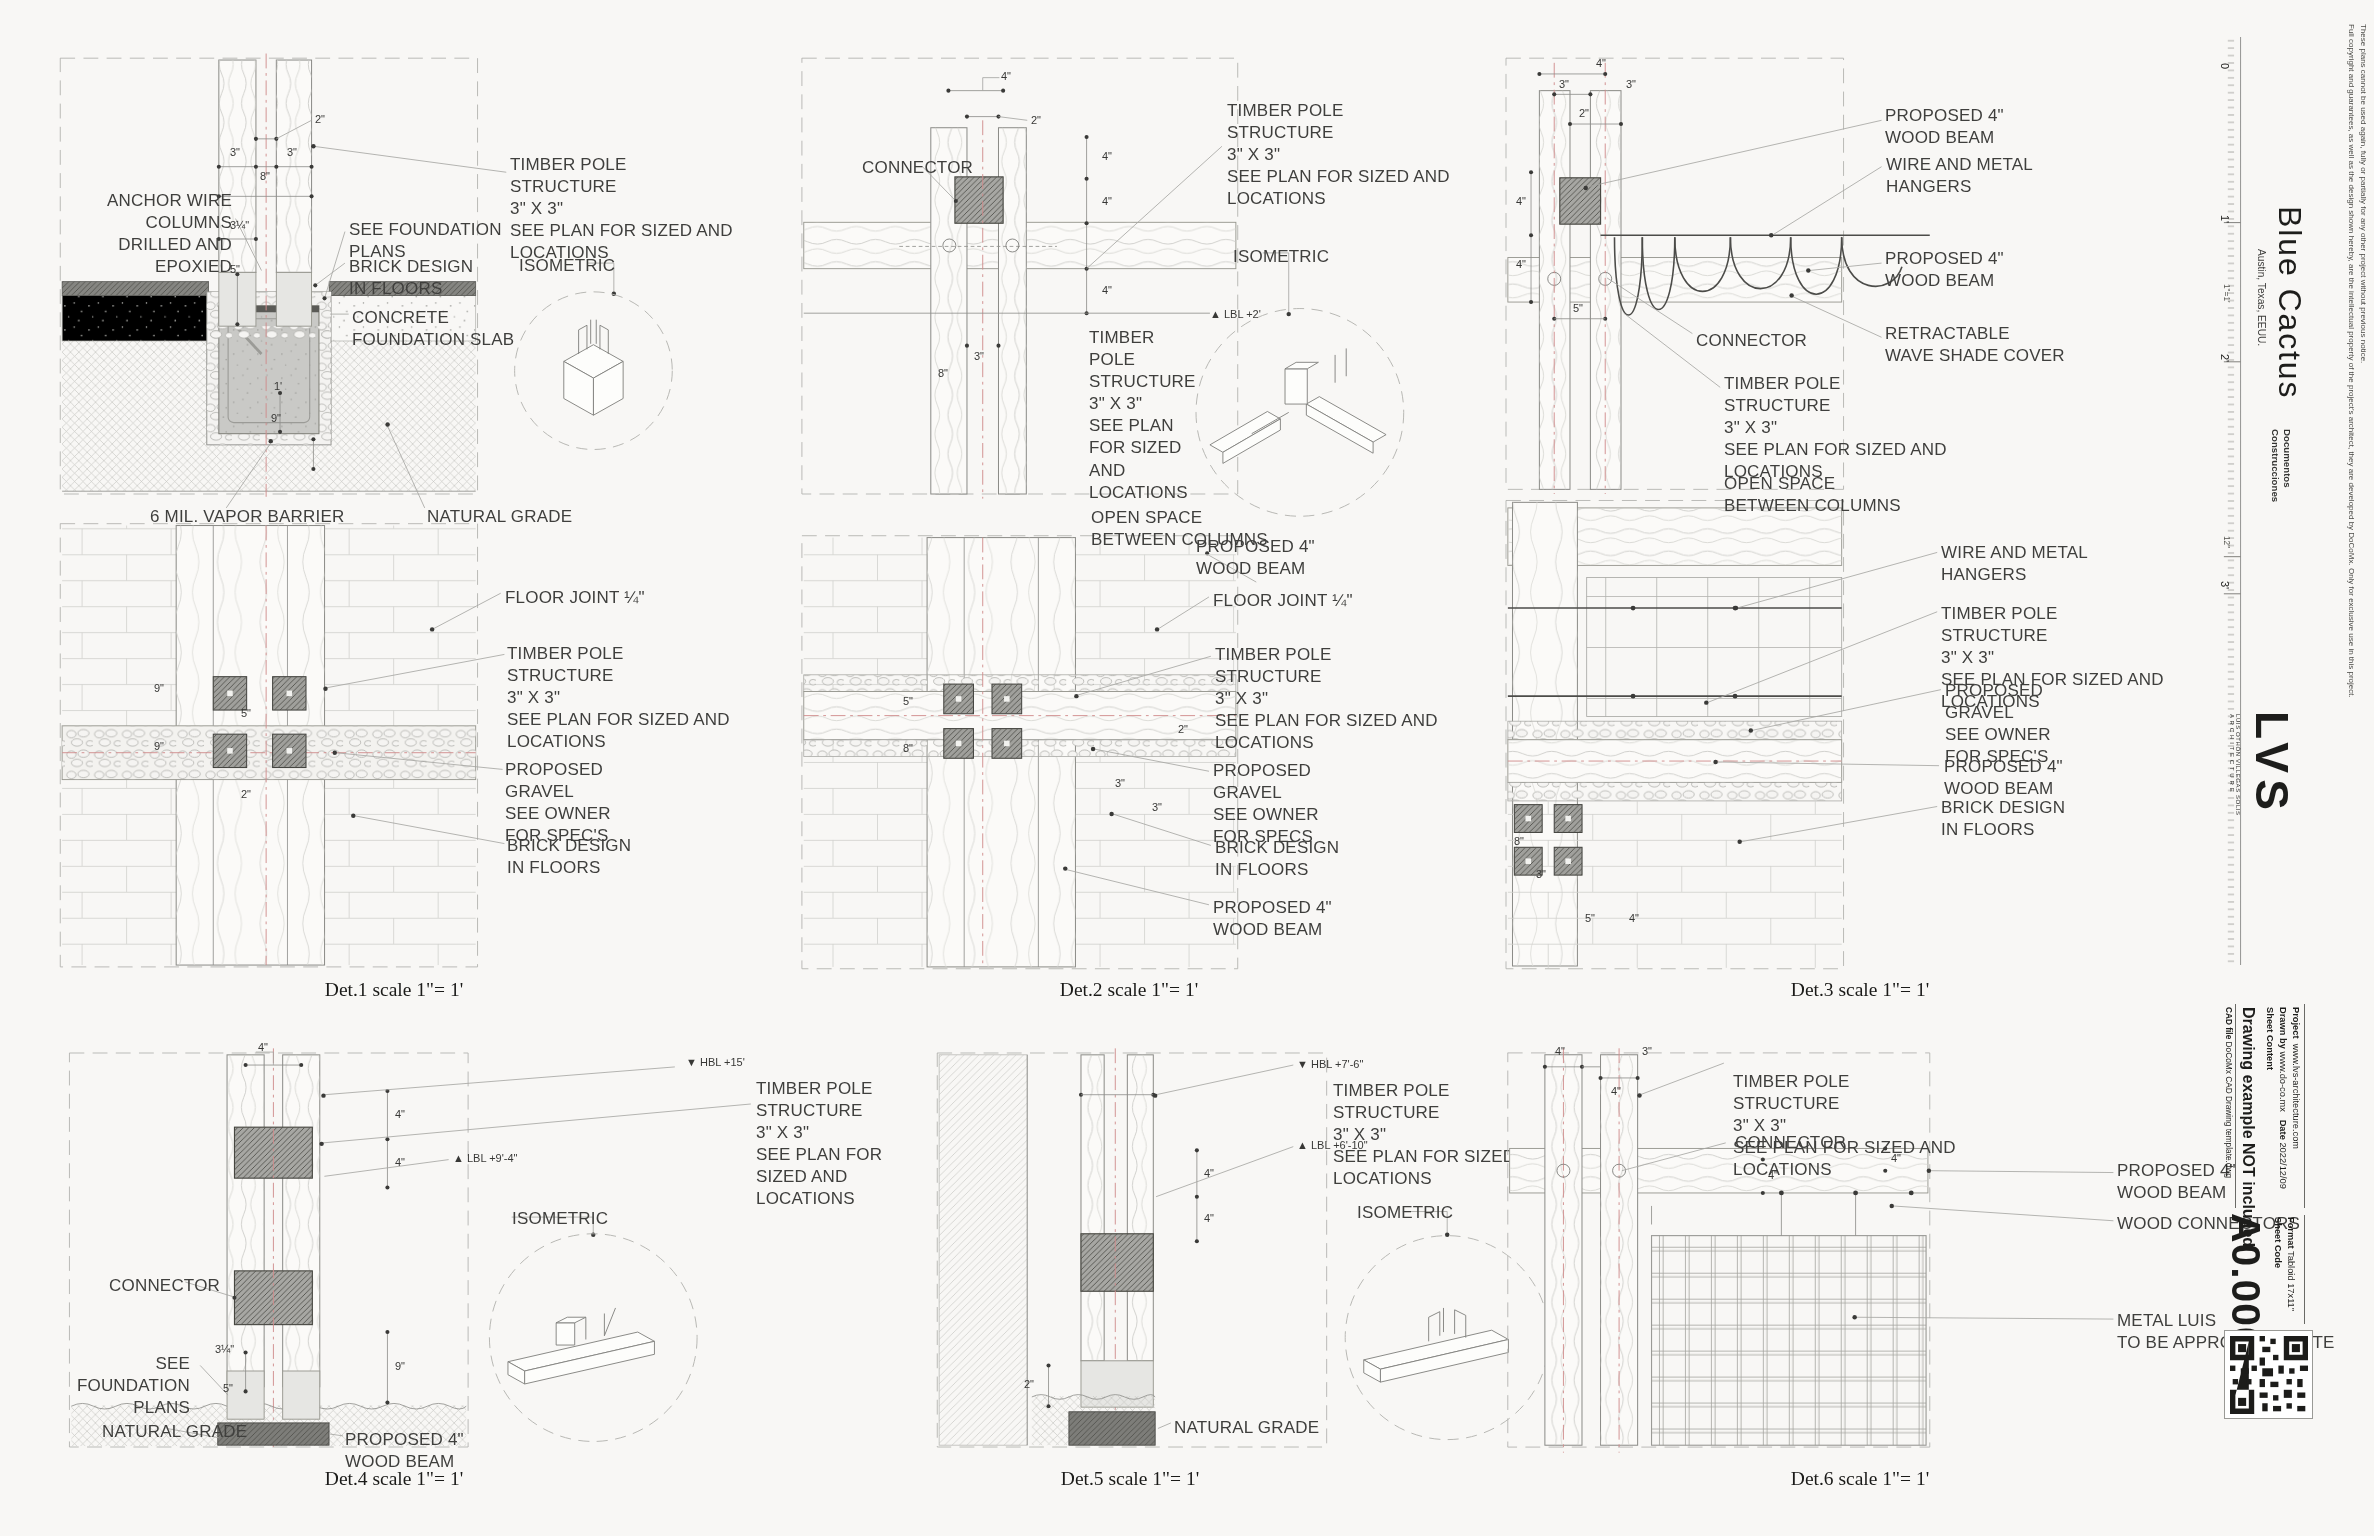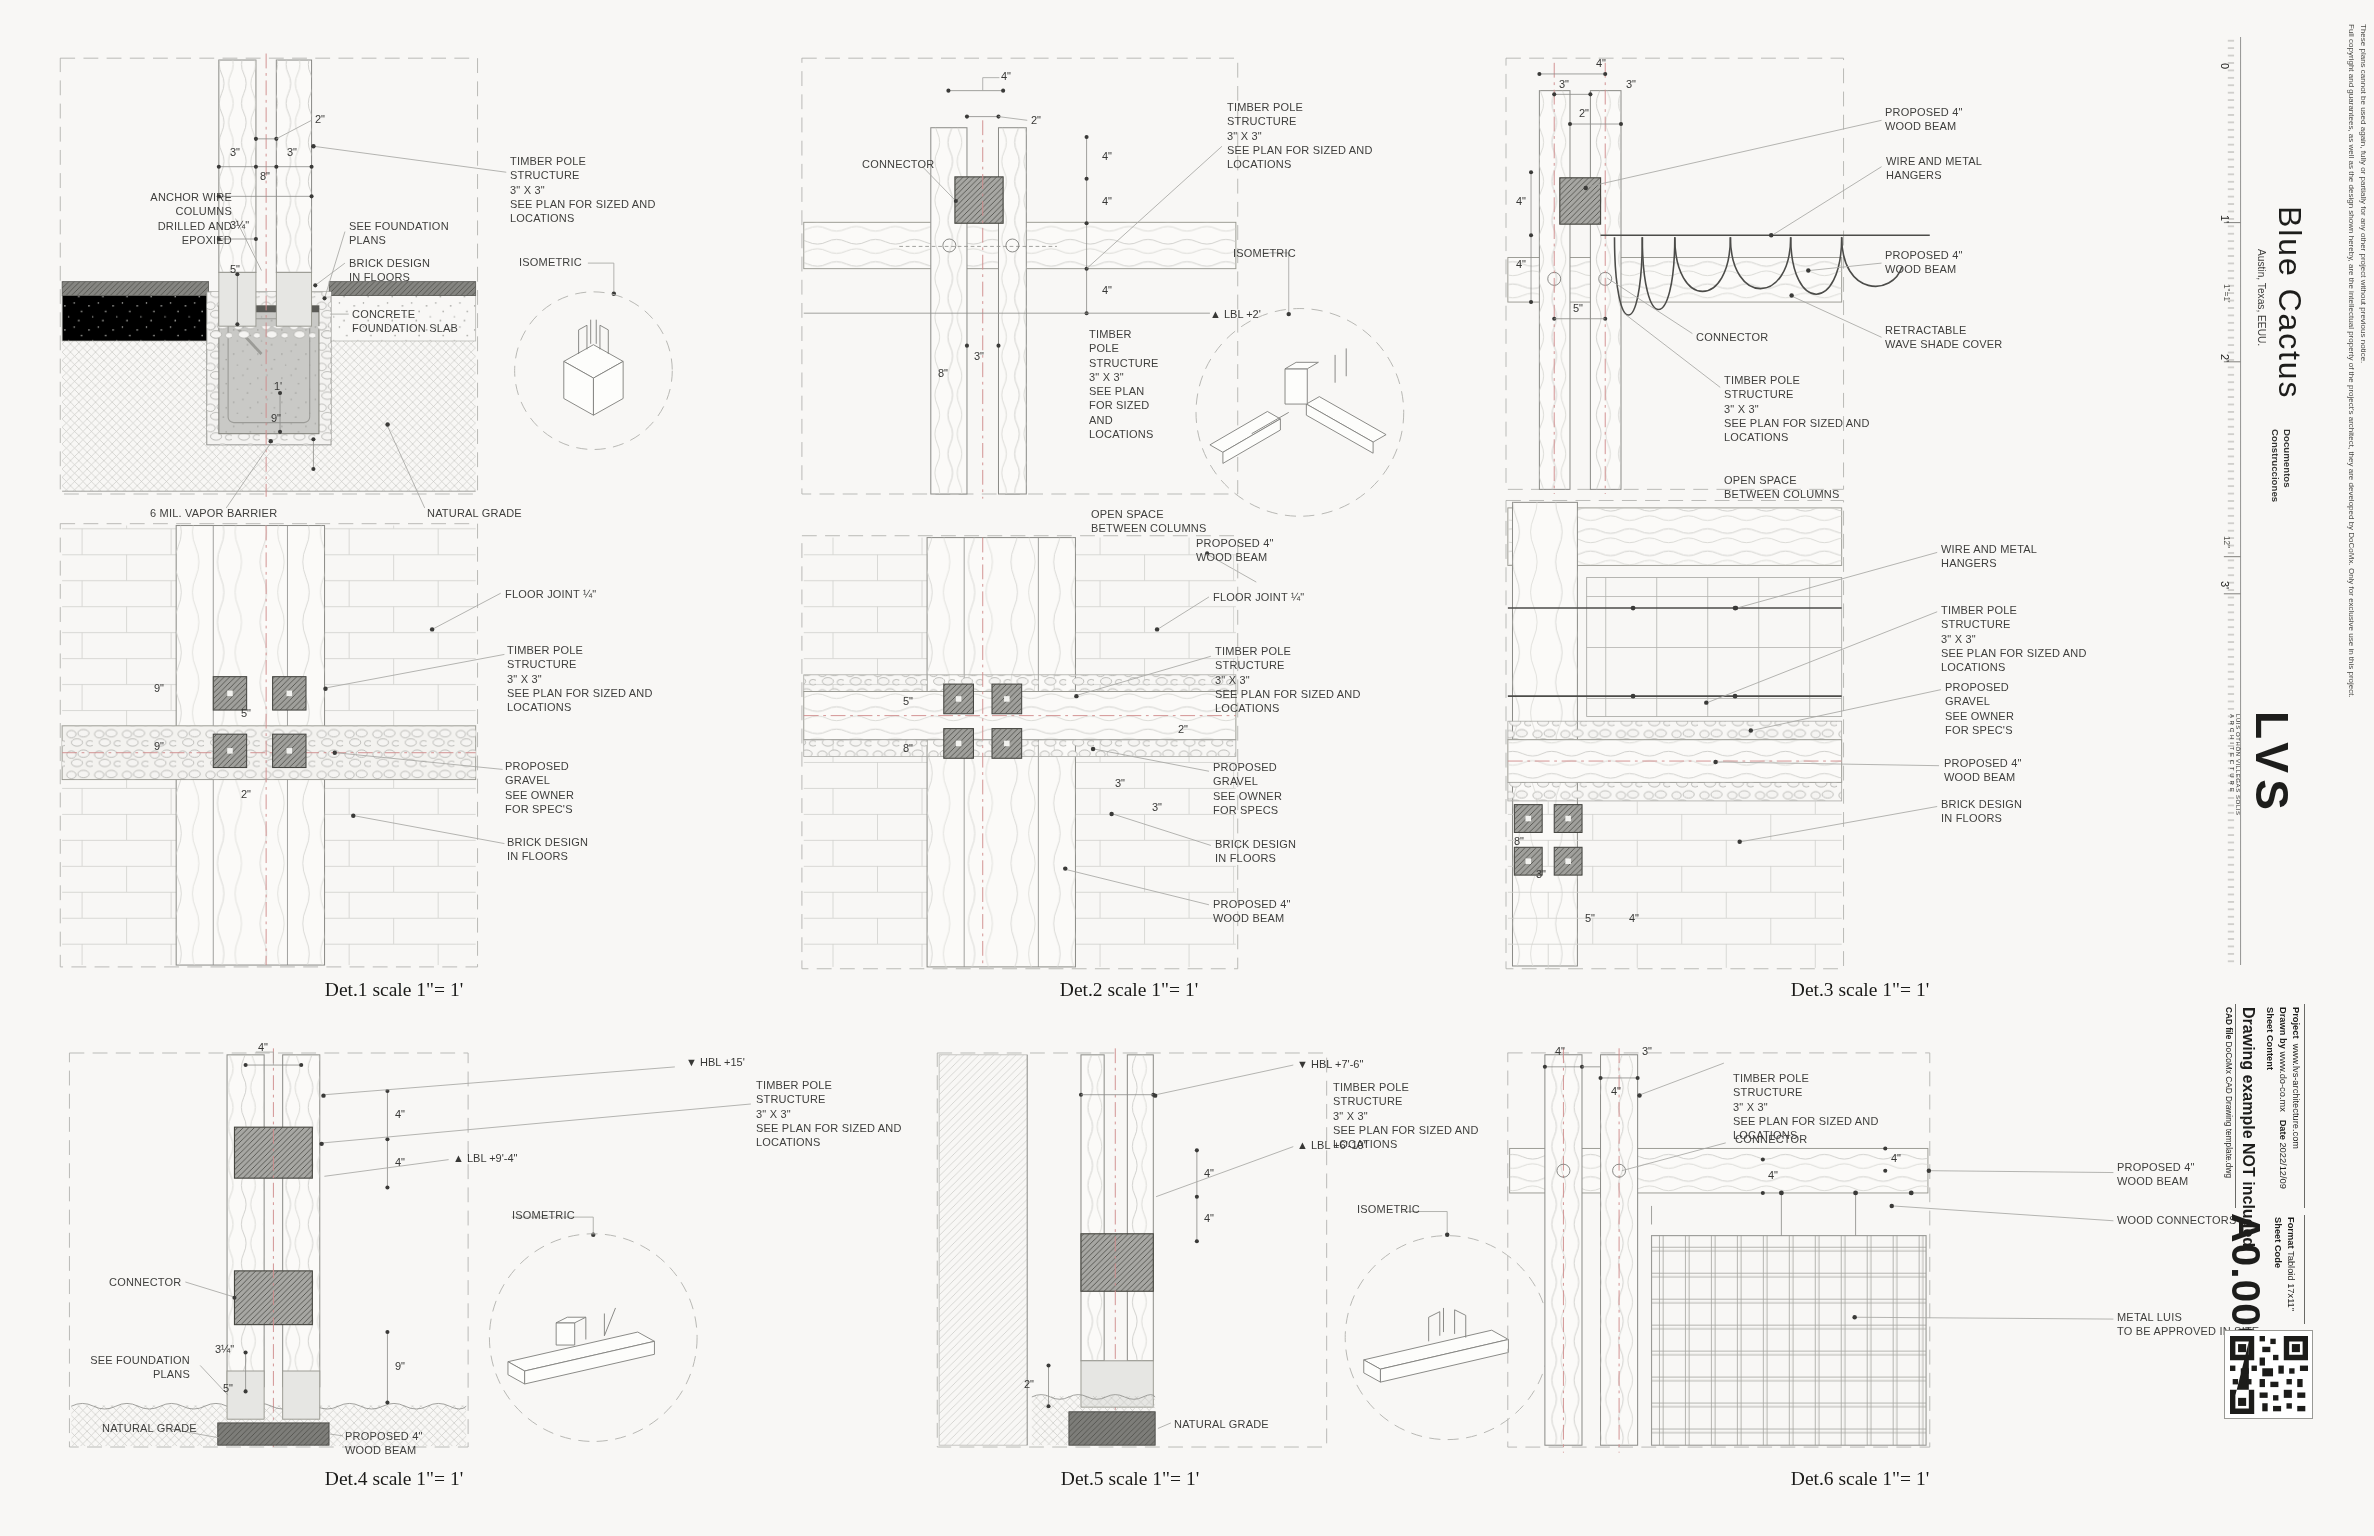--- a/index.html
+++ b/index.html
@@ -1,19 +1,19 @@
 <!DOCTYPE html>
 <html style="font-size:15px"><head>
 <meta charset="utf-8">
 <style>
   html,body{margin:0;padding:0;background:#dddddb;}
   .sheet{position:relative;width:2375px;height:1537px;background:#f8f7f5;font-family:"Liberation Sans",sans-serif;overflow:hidden;}
   .panel{position:absolute;}
   .panel>svg{position:absolute;left:0;top:0;}
-  .ann{position:absolute;font-size:11px;line-height:1.3;color:#3f3f3d;white-space:pre-line;letter-spacing:0.2px;}
+  .ann{position:absolute;font-size:17px;line-height:1.3;color:#3f3f3d;white-space:pre-line;letter-spacing:0.2px;}
   .r{text-align:right;}
   .dim{position:absolute;font-size:11px;color:#383836;white-space:nowrap;}
   .cap{position:absolute;font-family:"Liberation Serif",serif;font-size:19.5px;color:#1b1b19;transform:translateX(-50%);white-space:nowrap;}
   
   .dash{fill:none;stroke:#b6b6b2;stroke-width:1;stroke-dasharray:16 9;}
   .dashc{fill:none;stroke:#b3b3af;stroke-width:1;stroke-dasharray:12 8;}
   .cl{stroke:#cf8d8d;stroke-width:1;stroke-dasharray:16 5 3 5;fill:none;}
   .ld{stroke:#a6a6a2;stroke-width:.9;fill:none;}
   .ln{stroke:#8f8f8b;stroke-width:.9;fill:none;}
   .lnD{stroke:#4c4c49;stroke-width:1.7;fill:none;}

